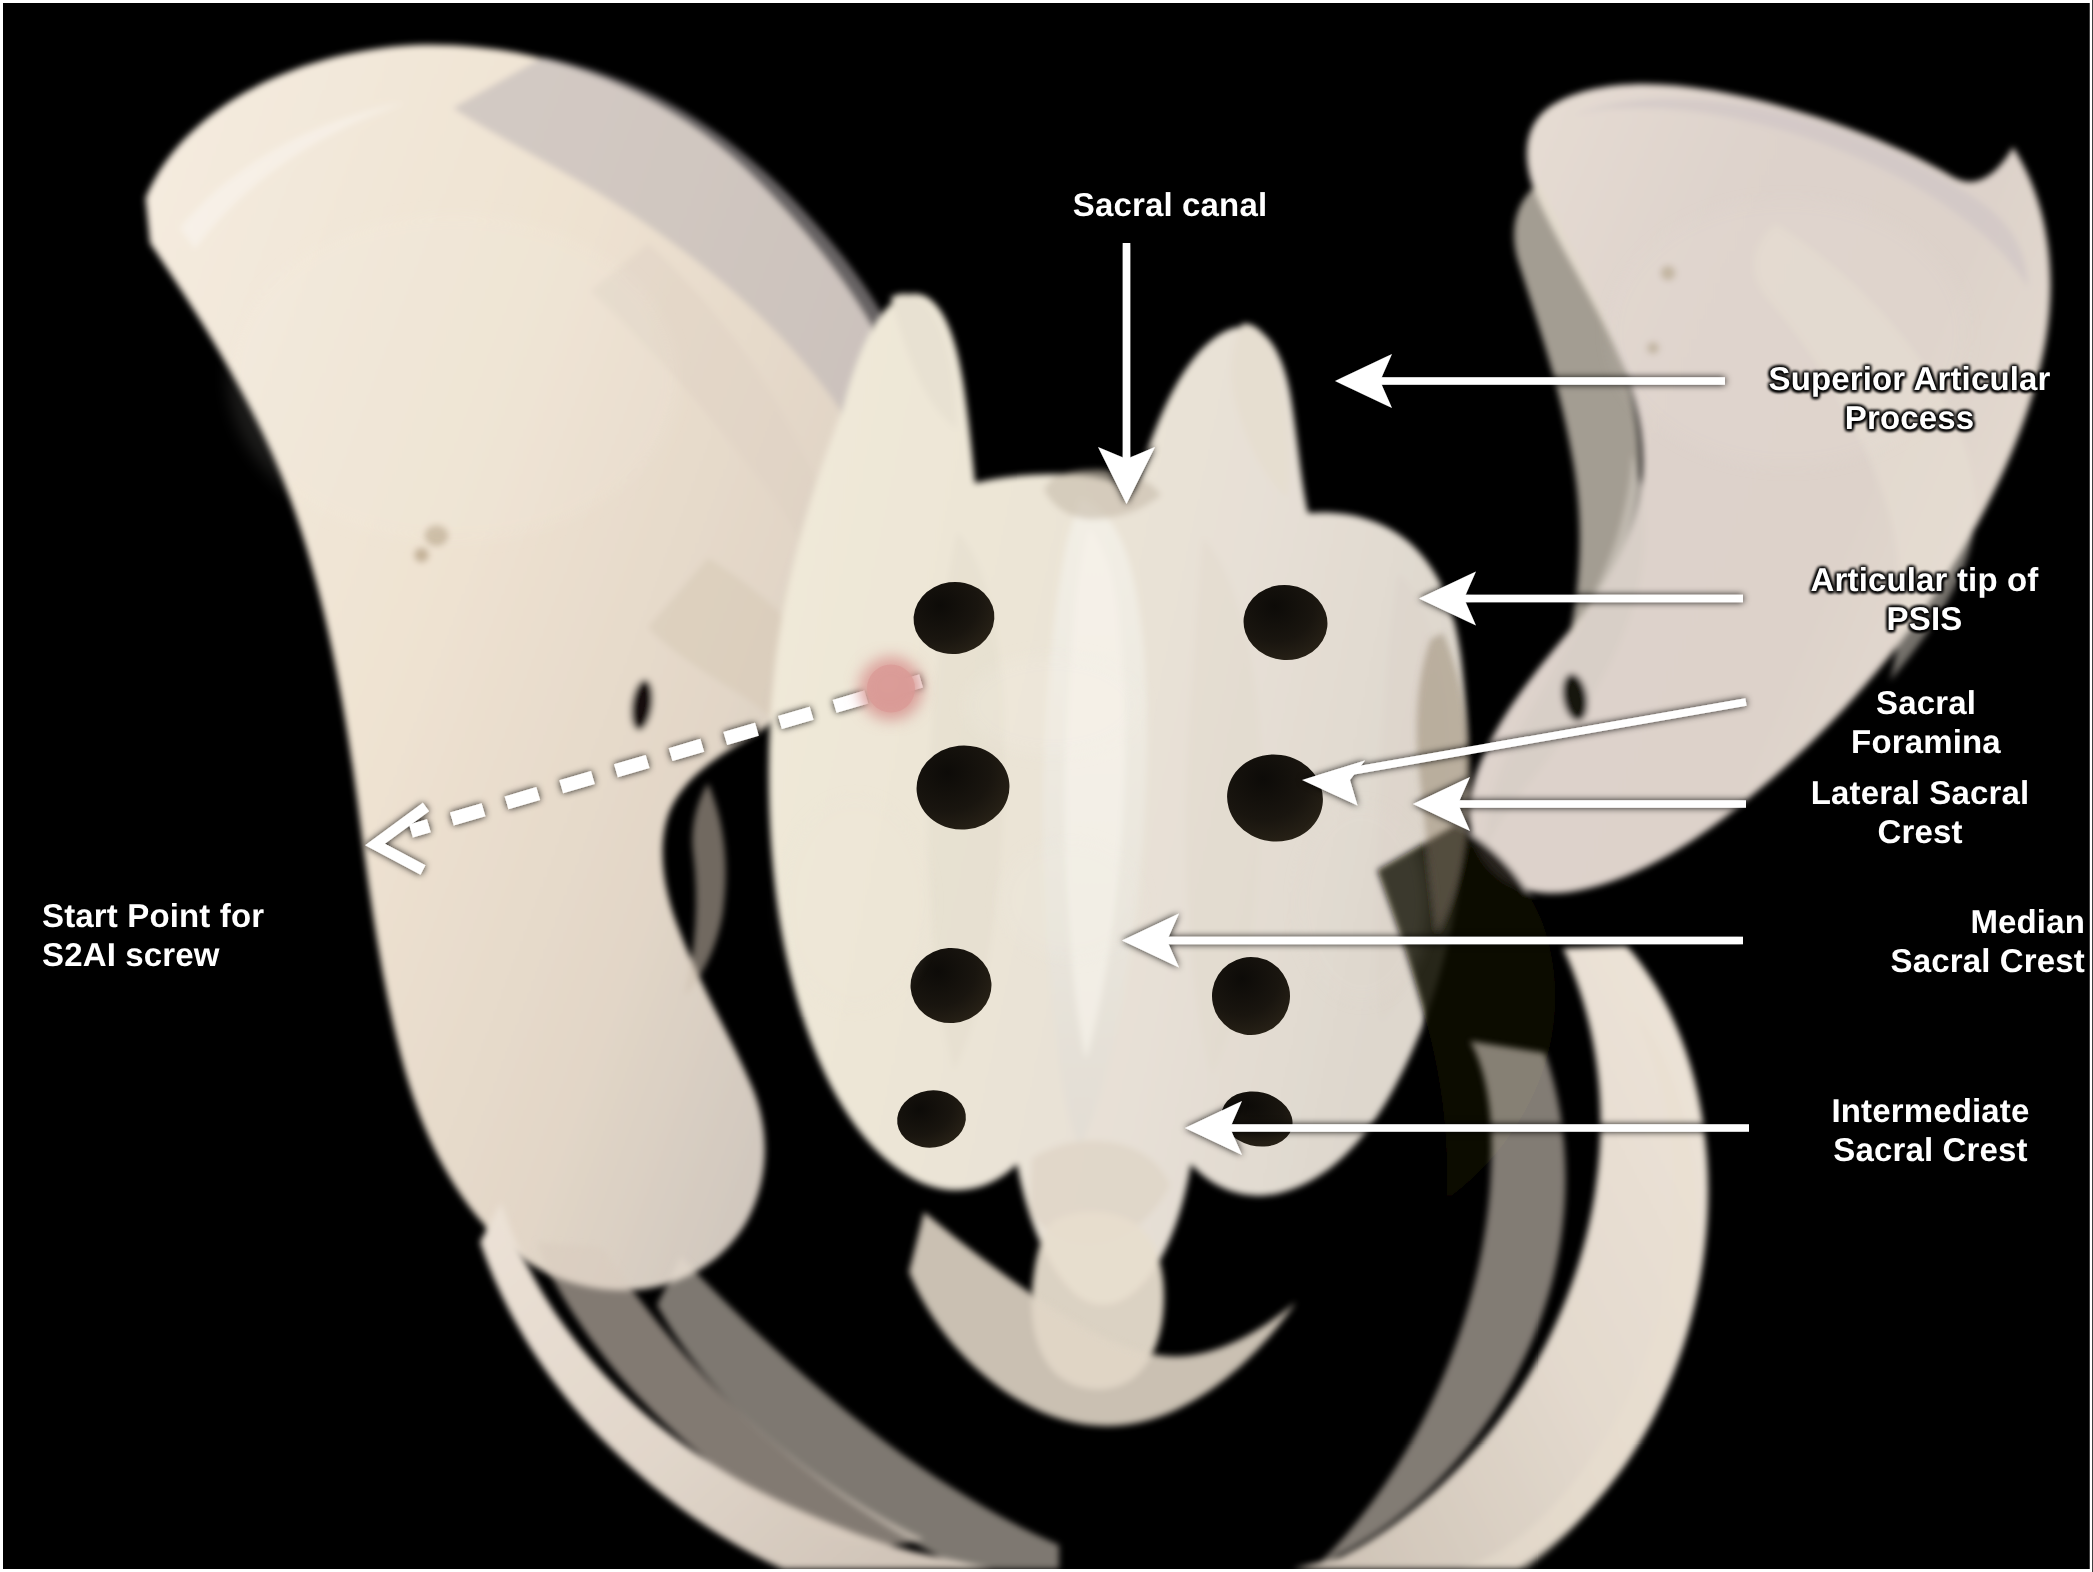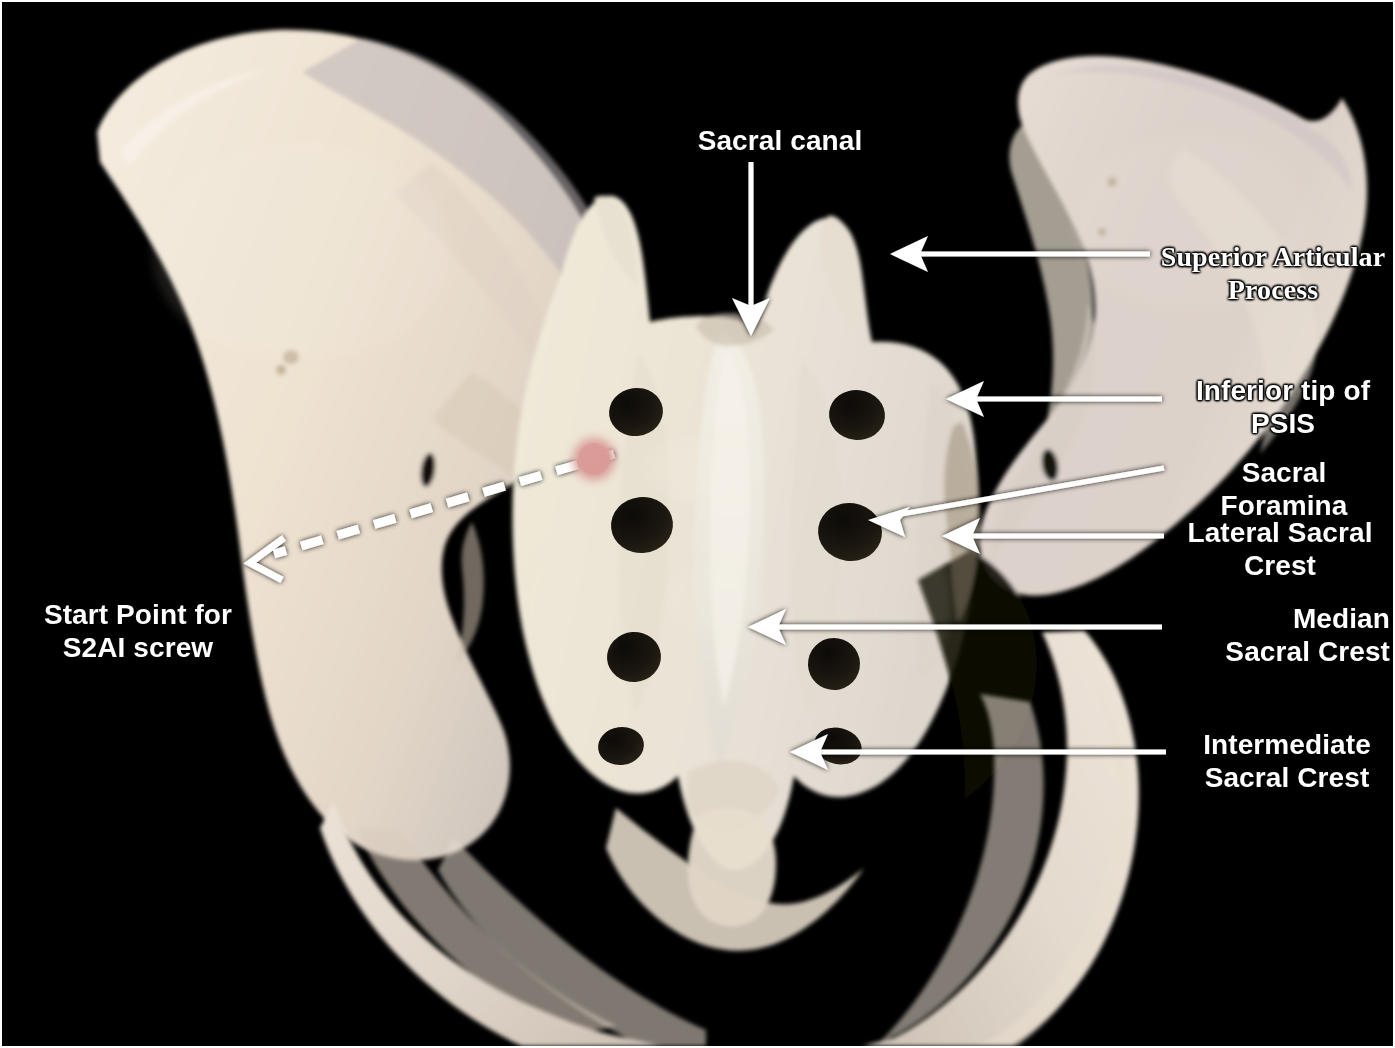--- a/index.html
+++ b/index.html
@@ -34,33 +34,33 @@
     top: 0;
     width: 1395px;
     height: 1048px;
     display: block;
     pointer-events: none;
   }
   .lbl {
     position: absolute;
     color: #ffffff;
     font-weight: bold;
-    font-size: 28px;
+    font-size: 22px;
     line-height: 1.18;
     letter-spacing: 0.1px;
     text-shadow:
        0 0 3px #000, 0 0 3px #000,
        1px 1px 2px #000, -1px 1px 2px #000,
        1px -1px 2px #000, -1px -1px 2px #000;
     white-space: pre-line;
     -webkit-font-smoothing: antialiased;
   }
   .lbl.center { text-align: center; }
   .lbl.right  { text-align: center; }
-  .lbl.left   { text-align: center; }
+  .lbl.left   { text-align: left; }
 </style>
 </head>
 <body>
 
 <div id="figure">
 
   <svg id="bone-canvas" viewBox="0 0 1395 1048" preserveAspectRatio="none">
     <defs>
       <linearGradient id="gIliumL" x1="0" y1="0" x2="1" y2="0.6">
         <stop offset="0%" stop-color="#f5ece0"></stop>
@@ -341,24 +341,24 @@
         <polyline points="282,536 248,561 280,578" fill="none" stroke-width="7" stroke-linejoin="miter" stroke-linecap="butt"></polyline>
       </g>
     </g>
 
     <circle cx="592" cy="457" r="21" fill="url(#gDot)" filter="url(#softBlur2)"></circle>
     <circle cx="592" cy="457" r="16" fill="#d99a95" opacity="0.75"></circle>
   </svg>
 
   <div class="lbl center" style="left:678px; top:122px; width:200px;">Sacral canal</div>
 
-  <div class="lbl right" style="left:1152px; top:238px; width:238px;font-family:Liberation Serif, serif;">Superior Articular
+  <div class="lbl right" style="left:1152px; top:238px; width:238px;">Superior Articular
 Process</div>
 
-  <div class="lbl right" style="left:1172px; top:372px; width:218px;">Inferior tip of
+  <div class="lbl right" style="left:1172px; top:372px; width:218px;">Articular tip of
 PSIS</div>
 
   <div class="lbl right" style="left:1178px; top:454px; width:208px;">Sacral
 Foramina</div>
 
   <div class="lbl right" style="left:1166px; top:514px; width:224px;">Lateral Sacral
 Crest</div>
 
   <div class="lbl right" style="left:1178px; top:600px; width:210px;text-align:right;">Median
 Sacral Crest</div>

